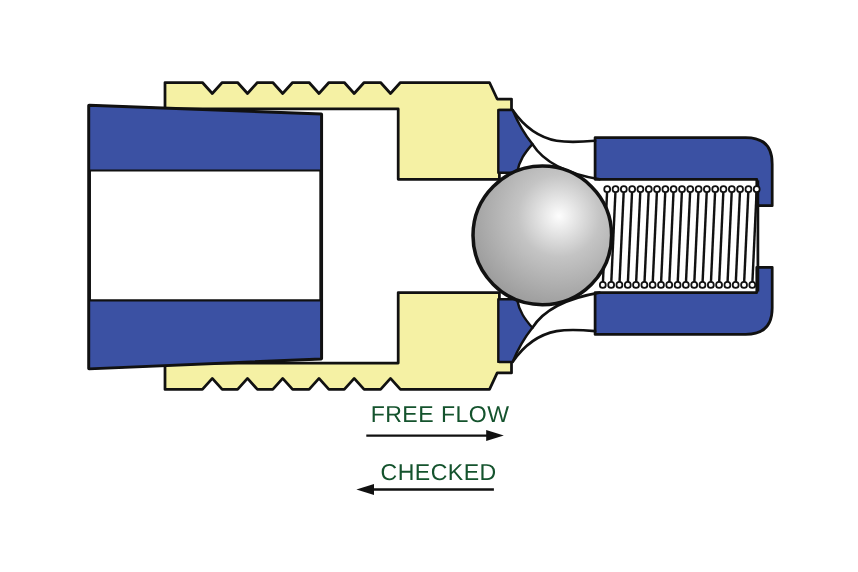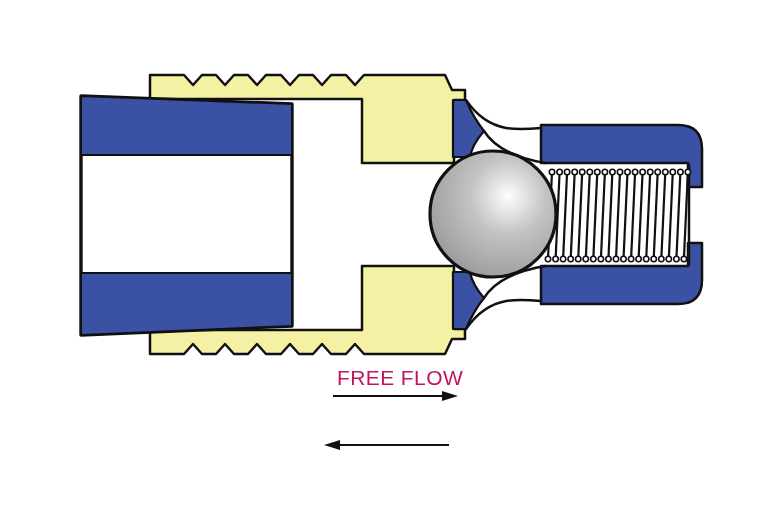--- a/index.html
+++ b/index.html
@@ -2,21 +2,21 @@
 <html><head>
 <meta charset="utf-8">
 <style>
   html,body { margin:0; padding:0; background:#fff; }
   #stage {
     position:relative; width:780px; height:520px; background:#ffffff;
     overflow:hidden; font-family:"Liberation Sans", sans-serif;
   }
   #stage svg { position:absolute; left:0; top:0; }
   .label {
-    position:absolute; font-size:21px; font-weight:400; color:#be185d;
+    position:absolute; font-size:21px; font-weight:400; color:#14532d;
     letter-spacing:0.4px; white-space:nowrap; line-height:22px;
     font-family:"Liberation Sans", sans-serif;
   }
   #free-flow-label { left:337px; top:367px; }
   #checked-label  { left:346px; top:419px; }
 </style>
 </head>
 <body>
 
 <div id="stage">
@@ -87,13 +87,14 @@
       <line x1="333" y1="396" x2="444" y2="396" stroke="#111" stroke-width="2.2"></line>
       <polygon points="458,396 442,391 442,401" fill="#111"></polygon>
     </g>
     <g>
       <line x1="449" y1="445" x2="338" y2="445" stroke="#111" stroke-width="2.2"></line>
       <polygon points="324,445 340,440 340,450" fill="#111"></polygon>
     </g>
   </svg>
 
   <div id="free-flow-label" class="label">FREE FLOW</div>
+  <div id="checked-label" class="label">CHECKED</div>
 </div>
 
 </body></html>

